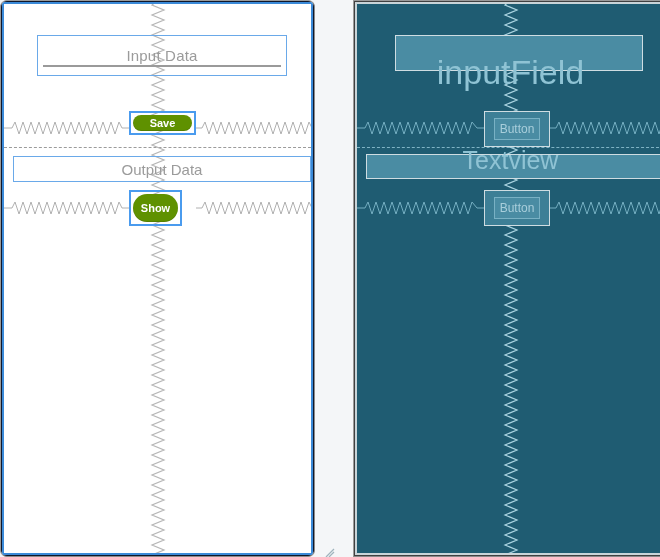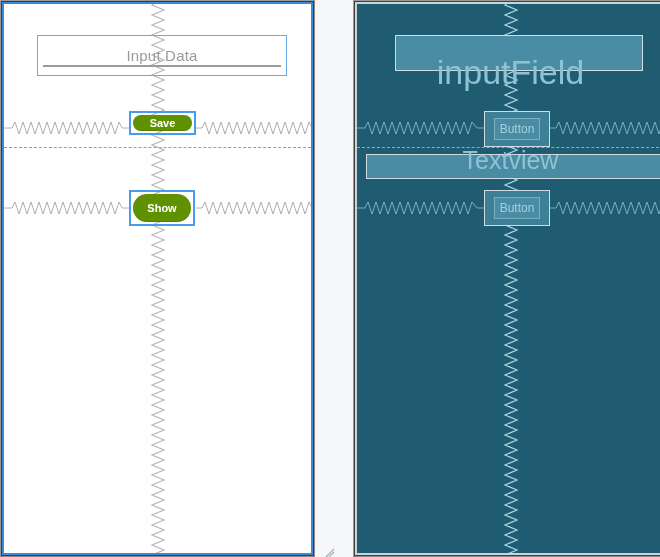--- a/index.html
+++ b/index.html
@@ -26,21 +26,21 @@
     border-left-color: #9a9a9a;
     overflow: hidden;
   }
   .panel-inner {
     position: absolute;
     inset: 1px;
     overflow: hidden;
   }
 
   
-  #panel-light { left: 0; width: 315px; background: #0c4a6e; }
+  #panel-light { left: 0; width: 315px; background: #0f172a; border-radius: 7px; }
   #panel-light .panel-inner { border: 2px solid #3b8ad8; background: #ffffff; }
 
   
   #panel-dark { left: 345px; width: 315px; background: #404040; margin-left: 8px; }
   #panel-dark .panel-inner { border: 2px solid #c9d4d8; background: #1f5c72; }
 
   .canvas { position: absolute; inset: 0; }
 
   
   .spring-v {
@@ -104,21 +104,21 @@
     border-radius: 16px;
     display: flex; align-items: center; justify-content: center;
     box-shadow: inset 0 -1px 0 rgba(0,0,0,.12);
   }
   .l-btn .txt {
     color: #ffffff;
     font-size: 11px;
     font-weight: bold;
   }
   #l-save { left: 125px; top: 107px; width: 67px; height: 24px; }
-  #l-show { left: 125px; top: 186px; width: 66px; height: 36px; }
+  #l-show { left: 125px; top: 186px; width: 53px; height: 36px; }
 
   
   .d-widget {
     position: absolute;
     background: #4a8ca3;
     border: 1px solid #cfdde2;
   }
   #d-input {
     left: 38px; top: 31px; width: 248px; height: 36px;
   }
@@ -223,20 +223,23 @@
           <span class="txt">Input Data</span>
           <span class="underline"></span>
         </div>
 
         <div class="l-btn-sel" id="l-save">
           <div class="l-btn">
             <span class="txt">Save</span>
           </div>
         </div>
 
+        <div class="l-widget" id="l-output">
+          <span class="txt">Output Data</span>
+        </div>
 
         <div class="l-btn-sel" id="l-show">
           <div class="l-btn">
             <span class="txt">Show</span>
           </div>
         </div>
 
       </div>
     </div>
   </div>

